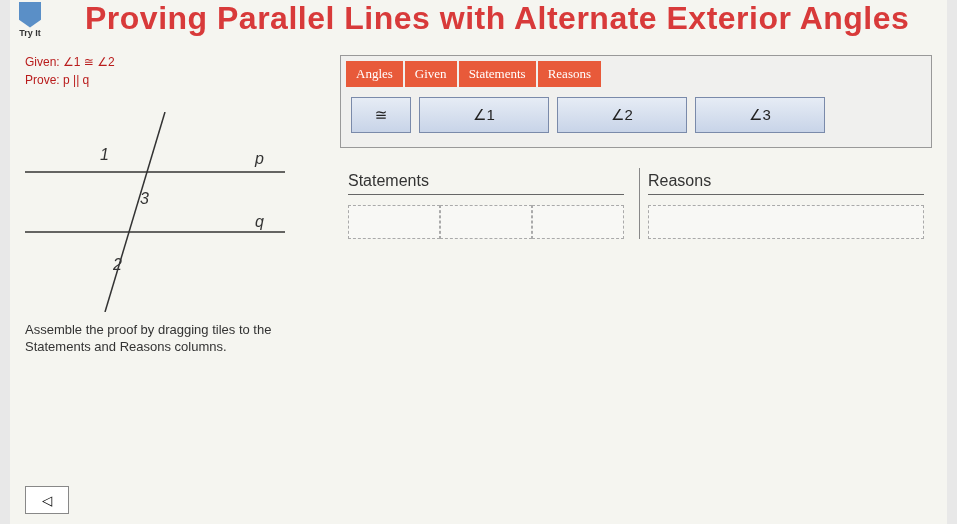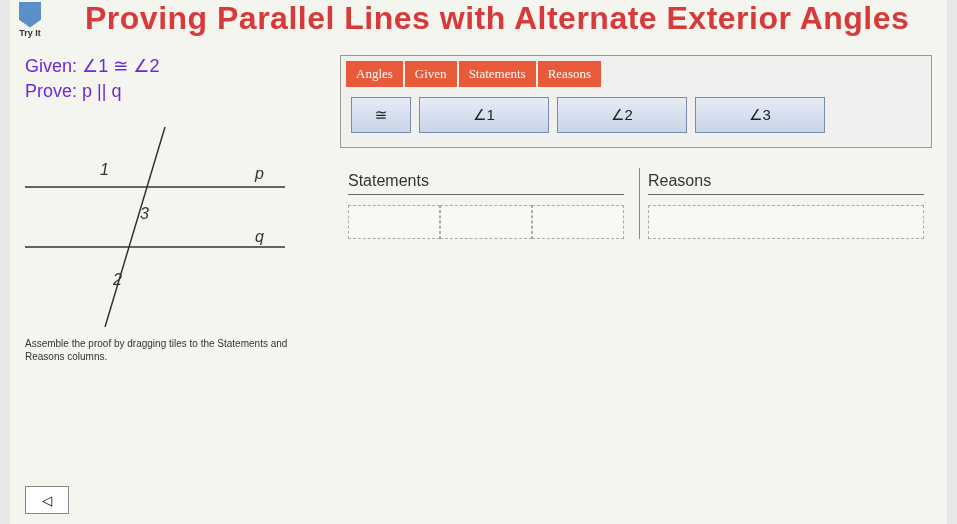--- a/index.html
+++ b/index.html
@@ -50,33 +50,33 @@
     }
     .content {
       display: flex;
       padding: 10px 15px 0 15px;
       gap: 25px;
     }
     .left-panel {
       width: 290px;
     }
     .given, .prove {
-      font-size: 18px;
-      color: #6d28d9;
+      font-size: 12px;
+      color: #b91c1c;
       margin-bottom: 4px;
     }
     .diagram {
       position: relative;
       width: 280px;
       height: 200px;
       margin-top: 25px;
     }
     .diagram svg { position: absolute; top: 0; left: 0; }
     .instruction {
-      font-size: 10px;
+      font-size: 13px;
       color: #333;
       line-height: 1.3;
       margin-top: 10px;
     }
     .right-panel {
       flex: 1;
     }
     .tiles-box {
       border: 1px solid #999;
       background: #f0f0ee;

